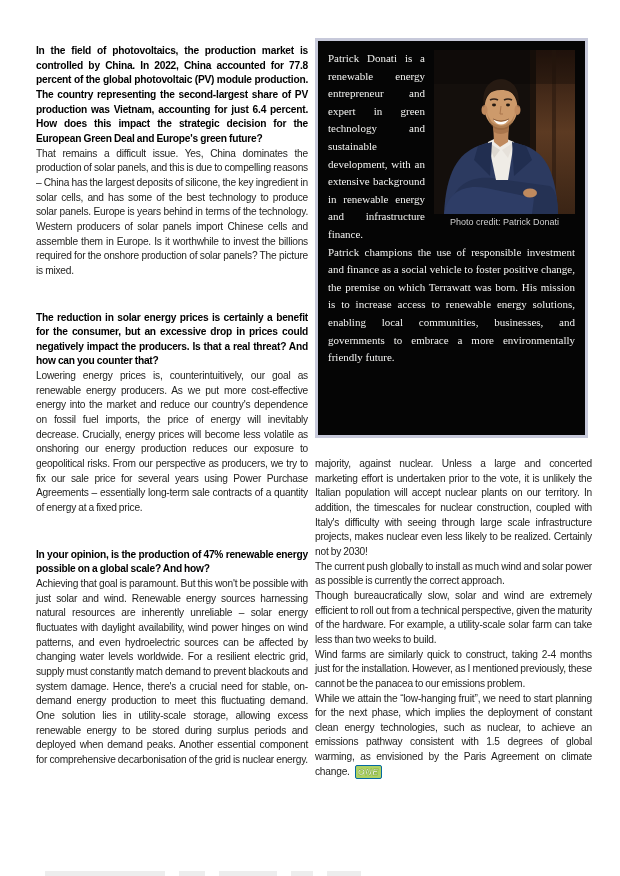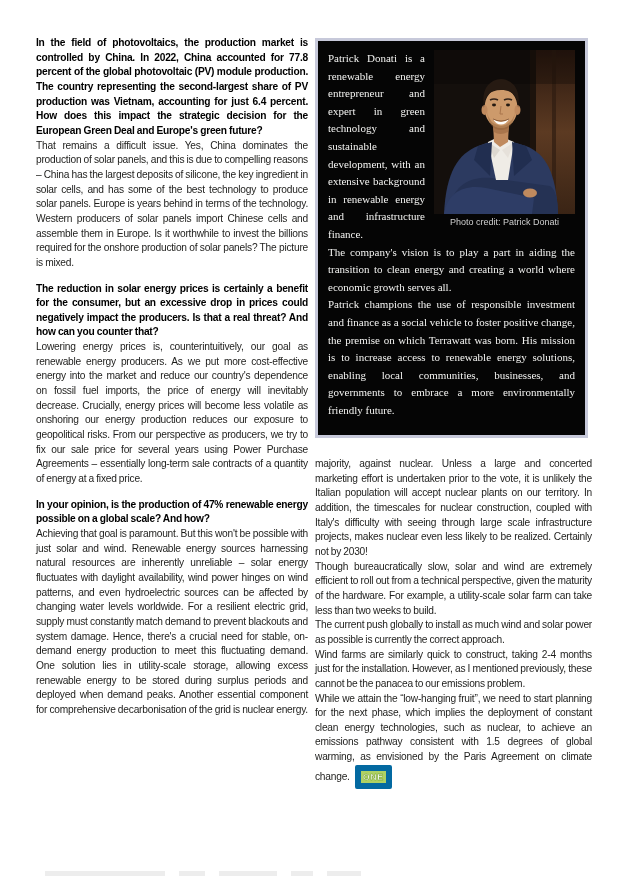--- a/index.html
+++ b/index.html
@@ -14,22 +14,22 @@
   .col{position:absolute;top:36px;}
   .col-left{left:36px;width:272px;}
   .col-right{left:315px;width:277px;}
   .body-text p{
     margin:0;
     font-size:10.2px;line-height:14.65px;
     letter-spacing:-0.22px;word-spacing:-0.4px;
     color:#1d1d1b;text-align:justify;
     -webkit-hyphens:auto;hyphens:auto;
   }
-  .body-text p.question{font-weight:700;color:#000;margin-top:11px;}
-  .body-text p.first{margin-top:0;}
+  .body-text p.question{font-weight:700;color:#000;margin-top:32px;}
+  .body-text p.first{margin-top:8px;}
 
   
   .bio-box{
     box-sizing:border-box;width:273px;height:400px;
     background:#050505;border:3px solid #c7c9da;
     padding:9px 10px;margin:2px 0 19px 0;overflow:hidden;
   }
   .bio-box p{
     margin:0;font-family:"Liberation Serif",serif;
     font-size:11px;line-height:17.6px;color:#f4f4f2;
@@ -39,24 +39,24 @@
   .photo-svg{display:block;width:141px;height:164px;}
   .photo-credit{
     font-family:"Liberation Sans",sans-serif;
     font-size:9px;line-height:11px;color:#cfcfcf;
     text-align:center;margin-top:3px;letter-spacing:0;
   }
 
   
   .one-badge{
     display:inline-block;vertical-align:baseline;
-    background:#aed163;border:6px solid #0369a1;border-radius:2px;
+    background:#aed163;border:1px solid #0369a1;border-radius:2px;
     color:#ffffff;-webkit-text-stroke:0.4px #63951f;
     font-weight:700;font-size:9px;line-height:10px;
-    padding:1px 2px;margin-left:5px;letter-spacing:0.5px;
+    padding:1px 2px;margin-left:5px;letter-spacing:0.5px;font-style:italic;
   }
 
   
   .footer-cut{position:absolute;left:45px;bottom:0;height:5px;display:flex;gap:14px;}
   .footer-cut span{display:block;height:5px;background:#ededed;}
   .footer-cut .f1{width:120px;}
   .footer-cut .f2{width:26px;}
   .footer-cut .f3{width:58px;}
   .footer-cut .f4{width:22px;}
   .footer-cut .f5{width:34px;}
@@ -112,28 +112,27 @@
           <path d="M67,56 L66,64 L69,64" fill="none" stroke="#a9754c" stroke-width="1"></path>
           <ellipse cx="60" cy="55" rx="2" ry="1.4" fill="#241a12"></ellipse>
           <ellipse cx="74" cy="55" rx="2" ry="1.4" fill="#241a12"></ellipse>
           <path d="M56,50 Q60,48 64,50" stroke="#31231a" stroke-width="1.6" fill="none"></path>
           <path d="M70,50 Q74,48 78,50" stroke="#31231a" stroke-width="1.6" fill="none"></path>
           <path d="M50,58 C47,40 54,30 67,29 C80,30 87,40 84,58 C84,46 78,40 67,40 C56,40 50,46 50,58 Z" fill="#261a12"></path>
         </svg>
         <div class="photo-credit">Photo credit: Patrick Donati</div>
       </div>
       <p>Patrick Donati is a renewable energy entrepreneur and expert in green technology and sustainable development, with an extensive background in renewable energy and infrastructure finance.</p>
-      <p>The company's vision is to play a part in aiding the transition to clean energy and creating a world where economic growth serves all.</p>
       <p>Patrick champions the use of responsible investment and finance as a social vehicle to foster positive change, the premise on which Terrawatt was born. His mission is to increase access to renewable energy solutions, enabling local communities, businesses, and governments to embrace a more environmentally friendly future.</p>
     </div>
 
     <div class="body-text">
       <p class="first">majority, against nuclear. Unless a large and concerted marketing effort is undertaken prior to the vote, it is unlikely the Italian population will accept nuclear plants on our territory. In addition, the timescales for nuclear construction, coupled with Italy's difficulty with seeing through large scale infrastructure projects, makes nuclear even less likely to be realized. Certainly not by 2030!</p>
+      <p>The current push globally to install as much wind and solar power as possible is currently the correct approach.</p>
       <p>Though bureaucratically slow, solar and wind are extremely efficient to roll out from a technical perspective, given the maturity of the hardware. For example, a utility-scale solar farm can take less than two weeks to build.</p>
-      <p>The current push globally to install as much wind and solar power as possible is currently the correct approach.</p>
       <p>Wind farms are similarly quick to construct, taking 2-4 months just for the installation. However, as I mentioned previously, these cannot be the panacea to our emissions problem.</p>
       <p><span>While we attain the “low-hanging fruit”, we need to start planning for the next phase, which implies the deployment of constant clean energy technologies, such as nuclear, to achieve an emissions pathway consistent with 1.5 degrees of global warming, as envisioned by the Paris Agreement on climate change.</span><span class="one-badge">ONE</span></p>
     </div>
   </div>
 
   <div class="footer-cut">
     <span class="f1"></span>
     <span class="f2"></span>
     <span class="f3"></span>
     <span class="f4"></span>

